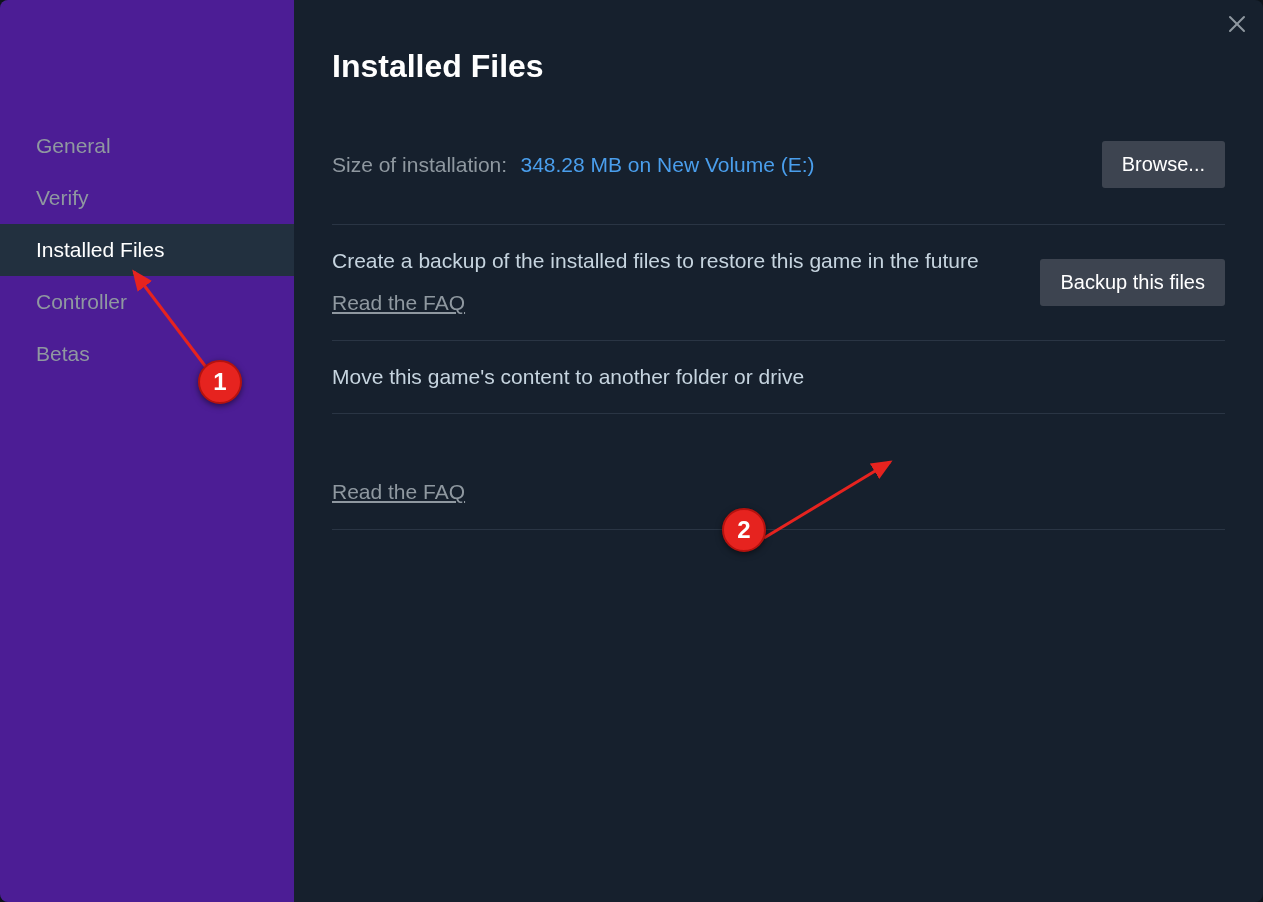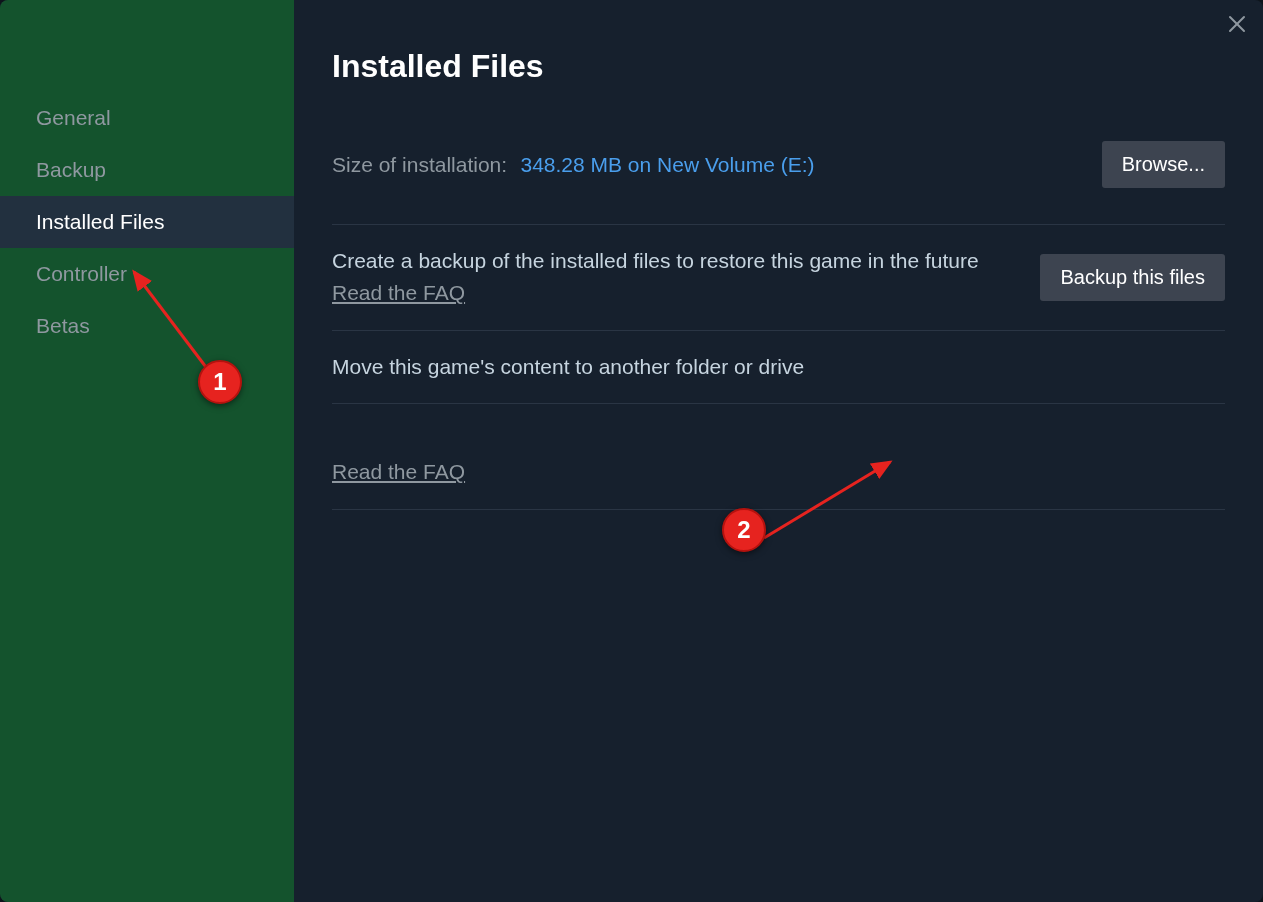--- a/index.html
+++ b/index.html
@@ -32,23 +32,23 @@
       height: 24px;
       cursor: pointer;
       color: #8f98a0;
       display: flex;
       align-items: center;
       justify-content: center;
     }
     .sidebar {
       width: 294px;
       height: 100%;
-      background: #14532d;
+      background: #4c1d95;
       border-radius: 8px 0 0 8px;
-      padding-top: 92px;
+      padding-top: 120px;
     }
     .sidebar-item {
       padding: 14px 36px;
       font-size: 21px;
       color: #8f98a0;
       cursor: pointer;
       position: relative;
     }
     .sidebar-item.active {
       background: #22303f;
@@ -93,21 +93,21 @@
       color: #c6d4df;
       flex: 1;
       line-height: 1.35;
     }
     .faq-link {
       color: #8f98a0;
       text-decoration: underline;
       cursor: pointer;
       font-size: 21px;
       display: inline-block;
-      margin-top: 4px;
+      margin-top: 14px;
     }
     .btn {
       background: #3d4450;
       color: #fff;
       border: none;
       padding: 12px 20px;
       font-size: 20px;
       border-radius: 3px;
       cursor: pointer;
       white-space: nowrap;
@@ -146,21 +146,21 @@
       <line x1="3" y1="3" x2="17" y2="17" stroke="currentColor" stroke-width="2" stroke-linecap="round"></line>
       <line x1="17" y1="3" x2="3" y2="17" stroke="currentColor" stroke-width="2" stroke-linecap="round"></line>
     </svg>
   </div>
 
   <div class="sidebar">
     <div class="sidebar-item">
       <span>General</span>
     </div>
     <div class="sidebar-item">
-      <span>Backup</span>
+      <span>Verify</span>
     </div>
     <div class="sidebar-item active">
       <span>Installed Files</span>
     </div>
     <div class="sidebar-item">
       <span>Controller</span>
     </div>
     <div class="sidebar-item">
       <span>Betas</span>
     </div>

